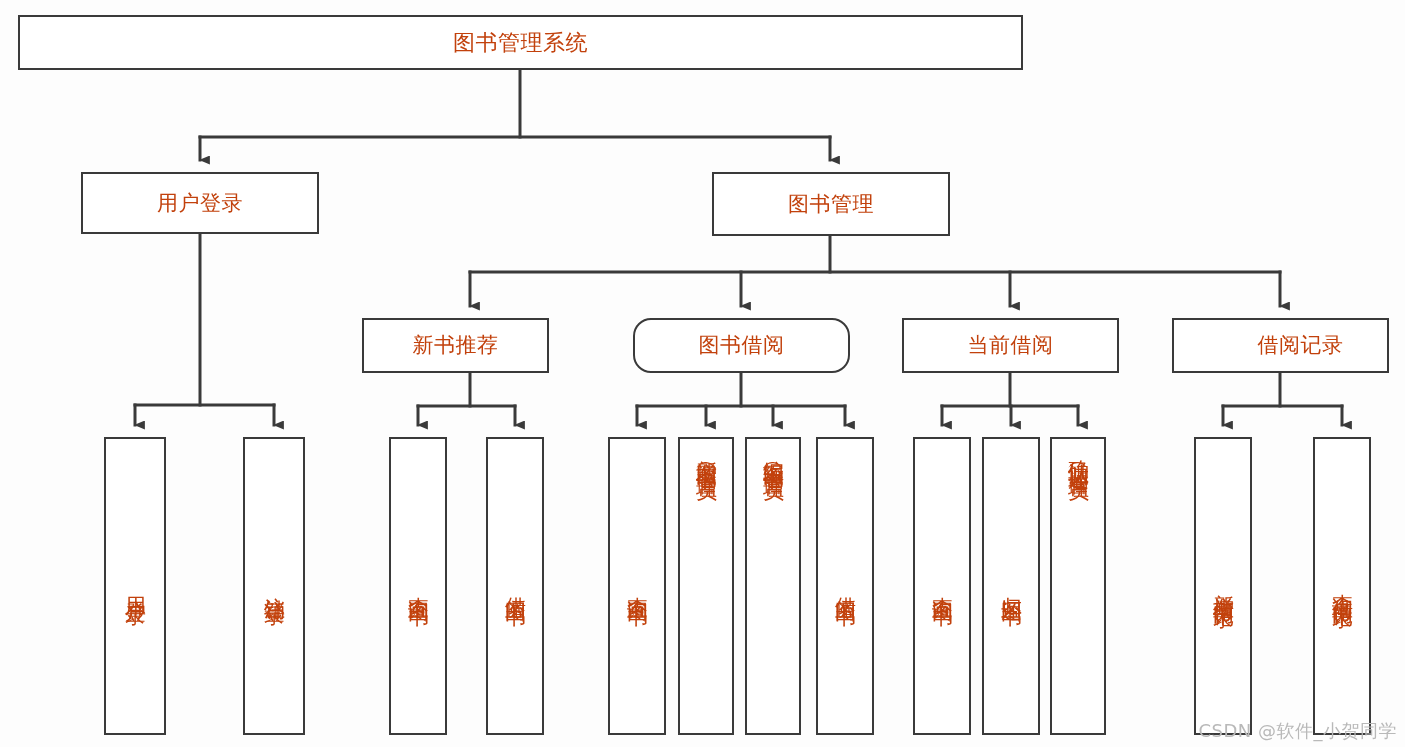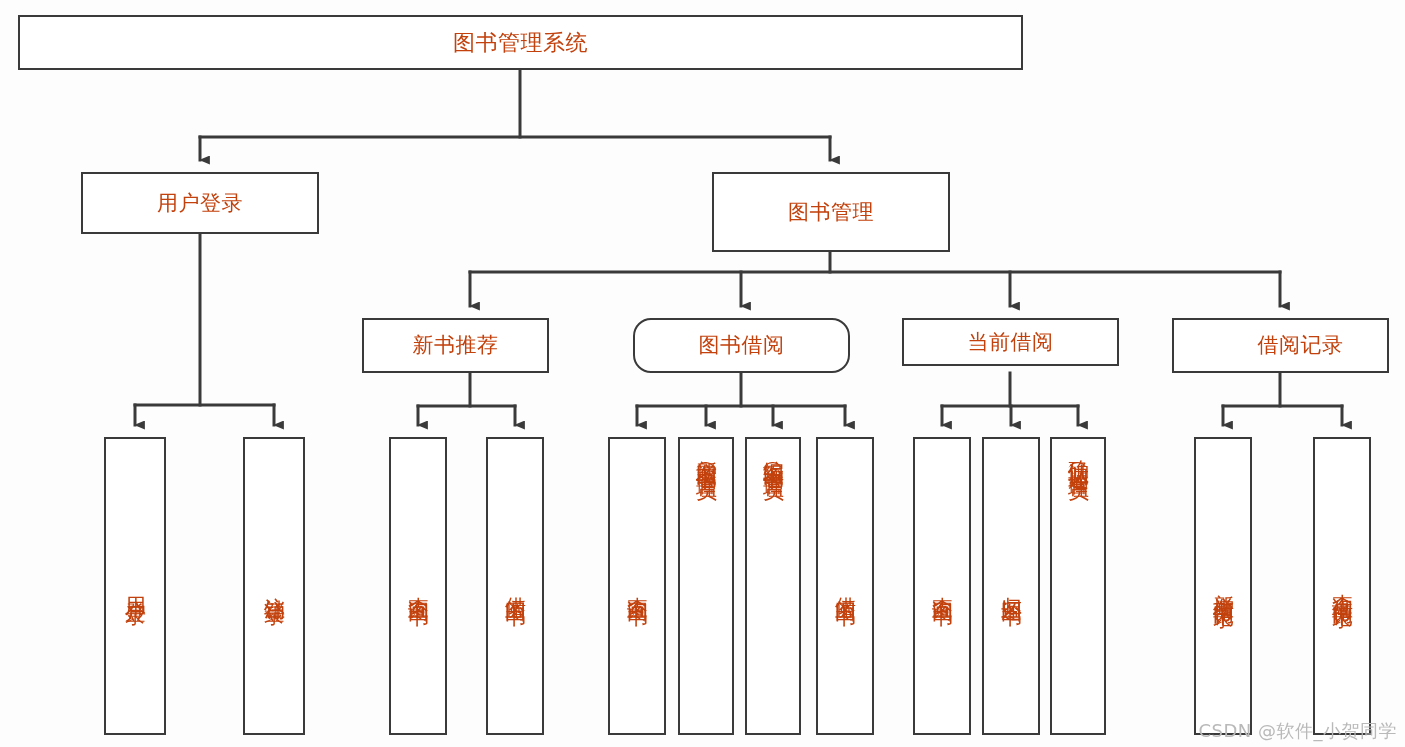--- a/index.html
+++ b/index.html
@@ -128,25 +128,25 @@
       <path d="M 1280 373 L 1280 406"></path>
       <path d="M 1223 406 L 1342 406"></path>
       <path d="M 1223 406 L 1223 425" marker-end="url(#arrow)"></path>
       <path d="M 1342 406 L 1342 425" marker-end="url(#arrow)"></path>
     </g>
   </svg>
 
   <div class="node h root" style="left: 18px; top: 15px; width: 1005px; height: 55px;">图书管理系统</div>
 
   <div class="node h" style="left: 81px; top: 172px; width: 238px; height: 62px;">用户登录</div>
-  <div class="node h" style="left: 712px; top: 172px; width: 238px; height: 80px;">图书管理</div>
+  <div class="node h" style="left: 712px; top: 172px; width: 238px; height: 64px;">图书管理</div>
 
   <div class="node h" style="left: 362px; top: 318px; width: 187px; height: 55px;">新书推荐</div>
   <div class="node h" style="left: 633px; top: 318px; width: 217px; height: 55px; border-radius: 18px;">图书借阅</div>
-  <div class="node h" style="left: 902px; top: 318px; width: 217px; height: 48px;">当前借阅</div>
+  <div class="node h" style="left: 902px; top: 318px; width: 217px; height: 55px;">当前借阅</div>
   <div class="node h" style="left: 1172px; top: 318px; width: 217px; height: 55px; padding-left: 40px;">借阅记录</div>
 
   <div class="node v" style="left: 104px; top: 437px; width: 62px; height: 298px; align-items: center;">
     <span class="vtext">用户登录</span>
   </div>
   <div class="node v" style="left: 243px; top: 437px; width: 62px; height: 298px; align-items: center;">
     <span class="vtext">注销登录</span>
   </div>
   <div class="node v" style="left: 389px; top: 437px; width: 58px; height: 298px; align-items: center;">
     <span class="vtext">查询图书</span>

